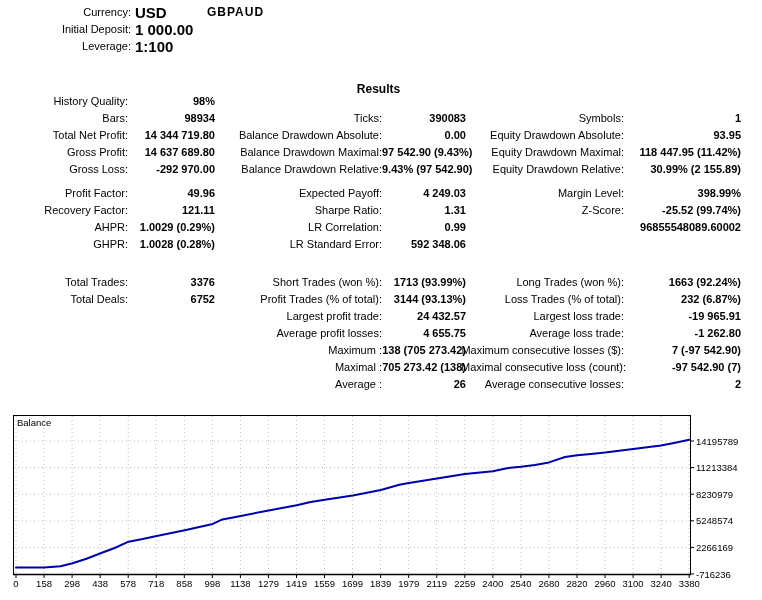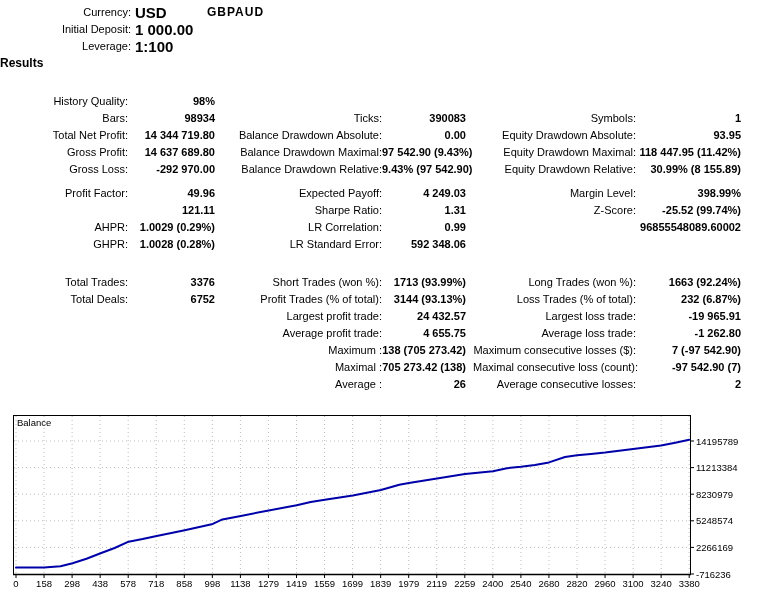--- a/index.html
+++ b/index.html
@@ -5,31 +5,31 @@
   html,body{margin:0;padding:0;background:#fff;}
   body{width:762px;height:600px;position:relative;overflow:hidden;
        font-family:"Liberation Sans",sans-serif;color:#000;}
   .abs{position:absolute;}
   .hrow{position:absolute;left:0;height:17px;width:400px;margin-left:19px;}
   .hlbl{position:absolute;left:0;width:112px;top:0;height:17px;line-height:17px;
         font-size:11px;text-align:right;white-space:nowrap;}
   .hval{position:absolute;left:116px;top:0;height:17px;line-height:17px;
         font-size:15px;font-weight:bold;text-align:left;white-space:nowrap;}
   #symbol{left:207px;top:5px;font-size:12px;font-weight:bold;letter-spacing:1px;}
-  #results-title{left:0;top:56px;width:741px;
-        font-size:12px;font-weight:bold;}
+  #results-title{left:0;top:82px;width:741px;text-align:center;
+        font-size:12px;font-weight:bold;padding-left:8px;}
   .section{position:absolute;left:0;width:762px;}
   .row{position:relative;height:17px;padding-left:16px;}
   .cell{position:absolute;top:0;height:17px;line-height:17px;font-size:11px;
         text-align:right;white-space:nowrap;}
   .c0{left:0;width:128px;}
   .c1{left:128px;width:87px;font-weight:bold;}
   .c2{left:215px;width:167px;}
   .c3{left:382px;width:84px;font-weight:bold;}
-  .c4{left:461px;width:163px;margin-left:12px;}
+  .c4{left:461px;width:163px;}
   .c5{left:624px;width:117px;font-weight:bold;}
   #sectionA{top:93px;} #sectionB{top:185px;} #sectionC{top:274px;text-decoration:underline;}
   #balance-chart{position:absolute;left:0;top:408px;}
 </style>
 </head>
 <body>
 
 <div class="hrow" style="top:4px">
   <span class="hlbl">Currency:</span>
   <span class="hval">USD</span>
@@ -77,33 +77,34 @@
       <div class="cell c3">97 542.90 (9.43%)</div>
       <div class="cell c4">Equity Drawdown Maximal:</div>
       <div class="cell c5">118 447.95 (11.42%)</div>
     </div>
     <div class="row">
       <div class="cell c0">Gross Loss:</div>
       <div class="cell c1">-292 970.00</div>
       <div class="cell c2">Balance Drawdown Relative:</div>
       <div class="cell c3">9.43% (97 542.90)</div>
       <div class="cell c4">Equity Drawdown Relative:</div>
-      <div class="cell c5">30.99% (8 155.89)</div>
+      <div class="cell c5">30.99% (2 155.89)</div>
     </div>
   </div>
 <div class="section" id="sectionB">
     <div class="row">
       <div class="cell c0">Profit Factor:</div>
       <div class="cell c1">49.96</div>
       <div class="cell c2">Expected Payoff:</div>
       <div class="cell c3">4 249.03</div>
       <div class="cell c4">Margin Level:</div>
       <div class="cell c5">398.99%</div>
     </div>
     <div class="row">
+      <div class="cell c0">Recovery Factor:</div>
       <div class="cell c1">121.11</div>
       <div class="cell c2">Sharpe Ratio:</div>
       <div class="cell c3">1.31</div>
       <div class="cell c4">Z-Score:</div>
       <div class="cell c5">-25.52 (99.74%)</div>
     </div>
     <div class="row">
       <div class="cell c0">AHPR:</div>
       <div class="cell c1">1.0029 (0.29%)</div>
       <div class="cell c2">LR Correlation:</div>
@@ -140,21 +141,21 @@
       <div class="cell c0"></div>
       <div class="cell c1"></div>
       <div class="cell c2">Largest profit trade:</div>
       <div class="cell c3">24 432.57</div>
       <div class="cell c4">Largest loss trade:</div>
       <div class="cell c5">-19 965.91</div>
     </div>
     <div class="row">
       <div class="cell c0"></div>
       <div class="cell c1"></div>
-      <div class="cell c2">Average profit trade:</div>
+      <div class="cell c2">Average profit losses:</div>
       <div class="cell c3">4 655.75</div>
       <div class="cell c4">Average loss trade:</div>
       <div class="cell c5">-1 262.80</div>
     </div>
     <div class="row">
       <div class="cell c0"></div>
       <div class="cell c1"></div>
       <div class="cell c2">Maximum :</div>
       <div class="cell c3">138 (705 273.42)</div>
       <div class="cell c4">Maximum consecutive losses ($):</div>

